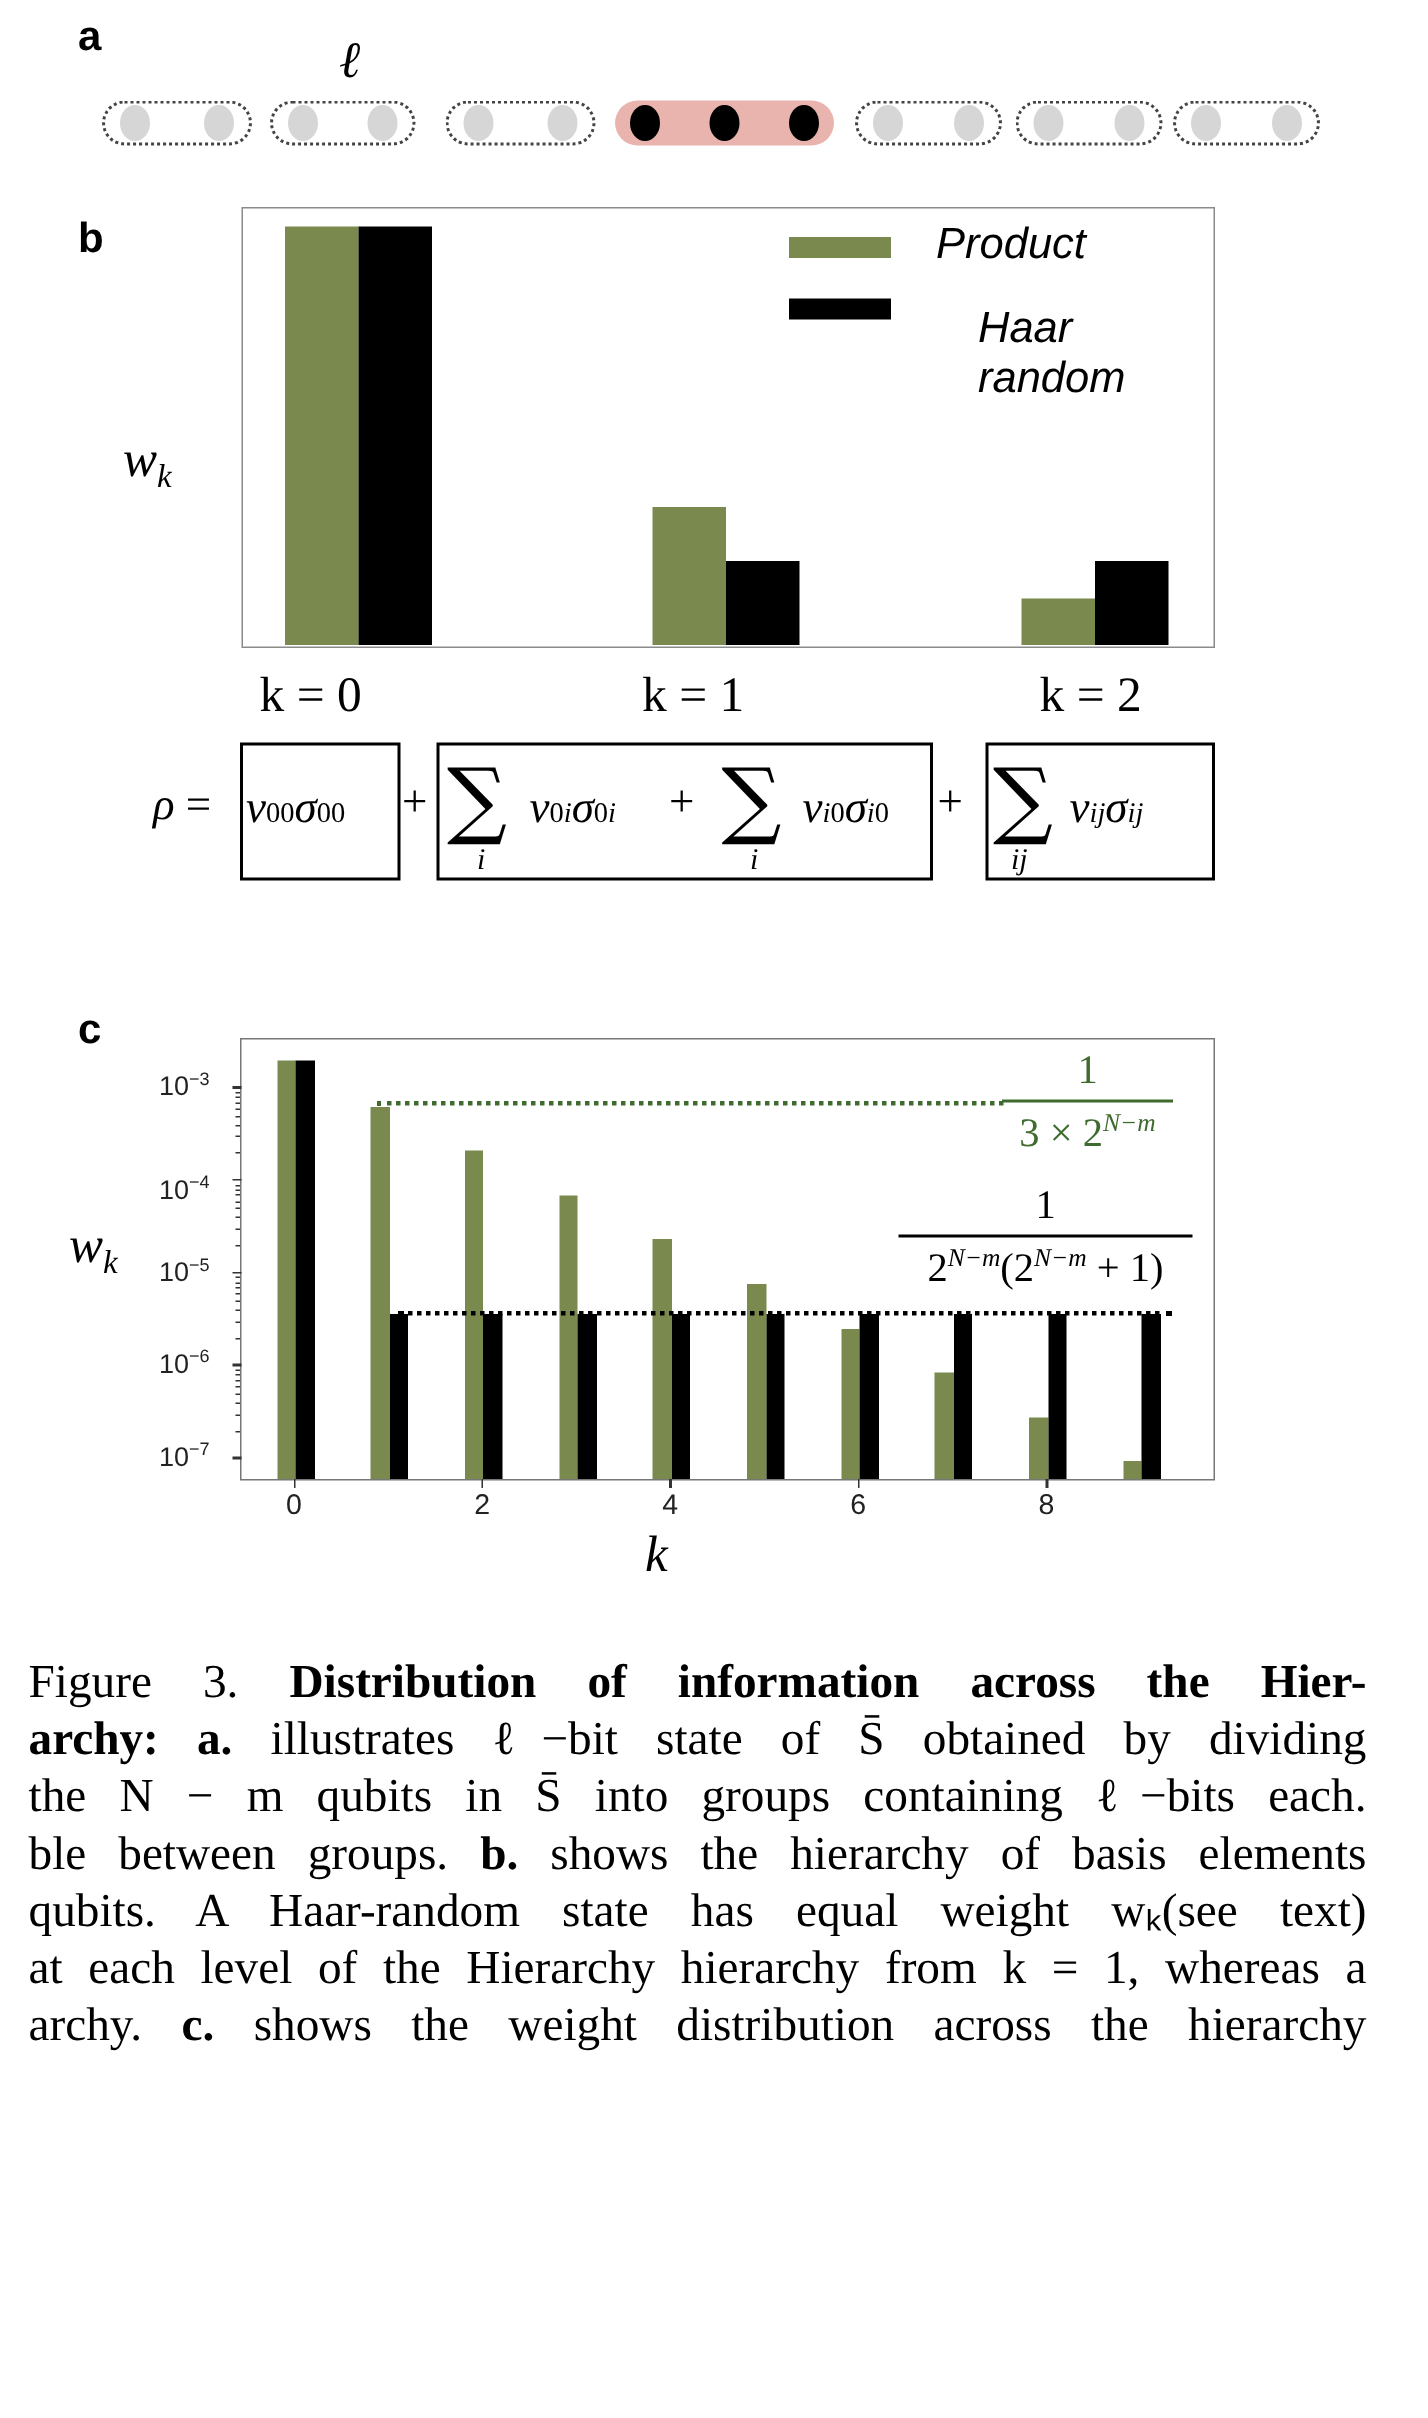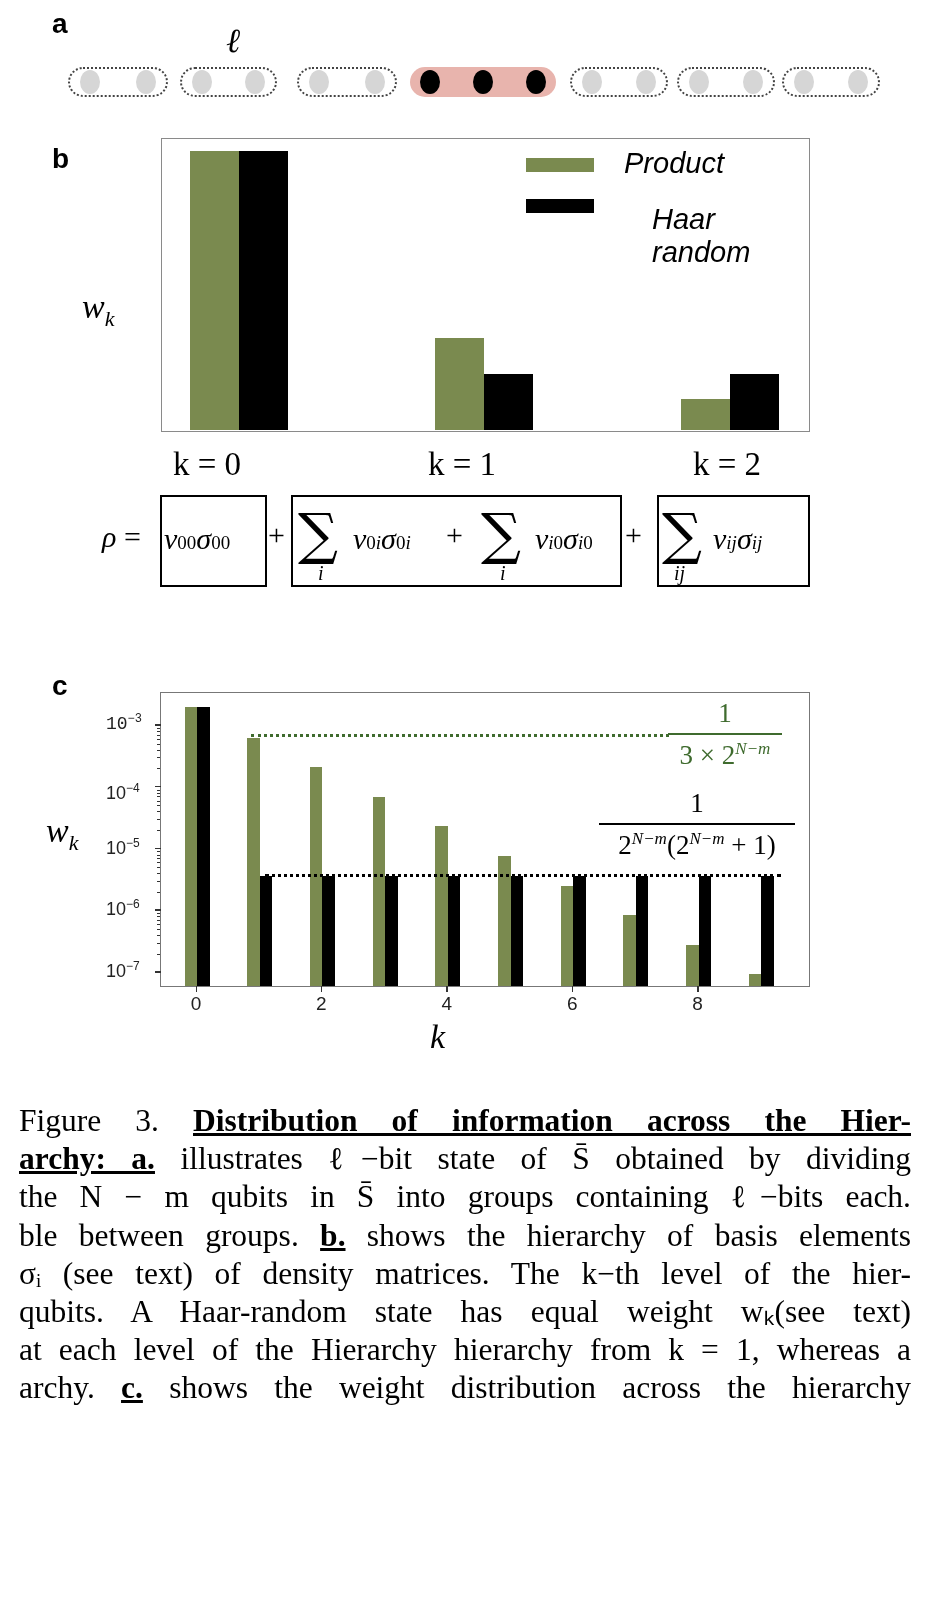--- a/index.html
+++ b/index.html
@@ -29,21 +29,21 @@
   .ytick-label { position: absolute; font-family: "Liberation Sans", sans-serif; font-size: 18px; color: #222; }
   .ytick-label sup { font-size: 12px; }
   .xtick-label { position: absolute; font-family: "Liberation Sans", sans-serif; font-size: 19px; color: #222; width: 30px; text-align: center; }
   .dotline { position: absolute; height: 0; border-top: 3px dotted; }
   .frac { position: absolute; text-align: center; font-family: "Liberation Serif", serif; font-size: 27px; }
   .frac .bar-line { height: 2px; margin: 4px 0; }
   
   .caption { position: absolute; left: 19px; top: 1102px; width: 892px; font-family: "Liberation Serif", serif; font-size: 31.5px; line-height: 38.2px; text-align: justify; }
   .caption .line { display: block; text-align: justify; text-align-last: justify; white-space: nowrap; }
   .caption .line.last { text-align-last: left; }
-  .caption b { font-weight: bold; text-decoration: underline; }
+  .caption b { font-weight: bold; }
 </style>
 </head>
 <body>
 
 <div>
   <div class="abs panel-letter" style="left:52px; top:8px;">a</div>
   <div class="abs serif-it" style="left:226px; top:22px; font-size:34px;">ℓ</div>
   <div id="groups">
       <div class="group" style="left: 68px; width: 100px;">
         <div class="qubit" style="left: 10px;"></div>
@@ -152,21 +152,21 @@
   <div id="yticks">
       <div class="tick" style="left: 155px; top: 724px; width: 6px; height: 1.5px;"></div>
       <div class="tick" style="left: 157px; top: 768.196px; width: 3px; height: 1px;"></div>
       <div class="tick" style="left: 157px; top: 757.314px; width: 3px; height: 1px;"></div>
       <div class="tick" style="left: 157px; top: 749.593px; width: 3px; height: 1px;"></div>
       <div class="tick" style="left: 157px; top: 743.604px; width: 3px; height: 1px;"></div>
       <div class="tick" style="left: 157px; top: 738.71px; width: 3px; height: 1px;"></div>
       <div class="tick" style="left: 157px; top: 734.573px; width: 3px; height: 1px;"></div>
       <div class="tick" style="left: 157px; top: 730.989px; width: 3px; height: 1px;"></div>
       <div class="tick" style="left: 157px; top: 727.828px; width: 3px; height: 1px;"></div>
-      <div class="ytick-label" style="left: 106px; top: 712px; font-family: Liberation Mono, monospace;"><span>10</span><sup>−3</sup></div>
+      <div class="ytick-label" style="left: 106px; top: 712px;"><span>10</span><sup>−3</sup></div>
       <div class="tick" style="left: 155px; top: 785.8px; width: 6px; height: 1.5px;"></div>
       <div class="tick" style="left: 157px; top: 829.996px; width: 3px; height: 1px;"></div>
       <div class="tick" style="left: 157px; top: 819.114px; width: 3px; height: 1px;"></div>
       <div class="tick" style="left: 157px; top: 811.393px; width: 3px; height: 1px;"></div>
       <div class="tick" style="left: 157px; top: 805.404px; width: 3px; height: 1px;"></div>
       <div class="tick" style="left: 157px; top: 800.51px; width: 3px; height: 1px;"></div>
       <div class="tick" style="left: 157px; top: 796.373px; width: 3px; height: 1px;"></div>
       <div class="tick" style="left: 157px; top: 792.789px; width: 3px; height: 1px;"></div>
       <div class="tick" style="left: 157px; top: 789.628px; width: 3px; height: 1px;"></div>
       <div class="ytick-label" style="left: 106px; top: 781px;"><span>10</span><sup>−4</sup></div>
@@ -216,17 +216,16 @@
     <div class="bar-line" style="background:#000;"></div>
     <div style="white-space:nowrap;"><span>2</span><sup style="font-size:17px;font-style:italic;">N−m</sup><span>(2</span><sup style="font-size:17px;font-style:italic;">N−m</sup><span> + 1)</span></div>
   </div>
 </div>
 
 <div class="caption" id="caption">
     <span class="line"><span>Figure 3. </span><b>Distribution of information across the Hier-</b></span>
     <span class="line"><b>archy: a.</b><span>  illustrates ℓ−bit state of S̄ obtained by dividing</span></span>
     <span class="line"><span>the N − m qubits in S̄ into groups containing ℓ−bits each.</span></span>
     <span class="line"><span>ble between groups. </span><b>b.</b><span> shows the hierarchy of basis elements</span></span>
-    <span class="line"><span>σᵢ (see text) of density matrices. The k−th level of the hier-</span></span>
     <span class="line"><span>qubits. A Haar-random state has equal weight wₖ(see text)</span></span>
     <span class="line"><span>at each level of the Hierarchy hierarchy from k = 1, whereas a</span></span>
     <span class="line"><span>archy. </span><b>c.</b><span> shows the weight distribution across the hierarchy</span></span>
   </div>
 
 </body></html>

